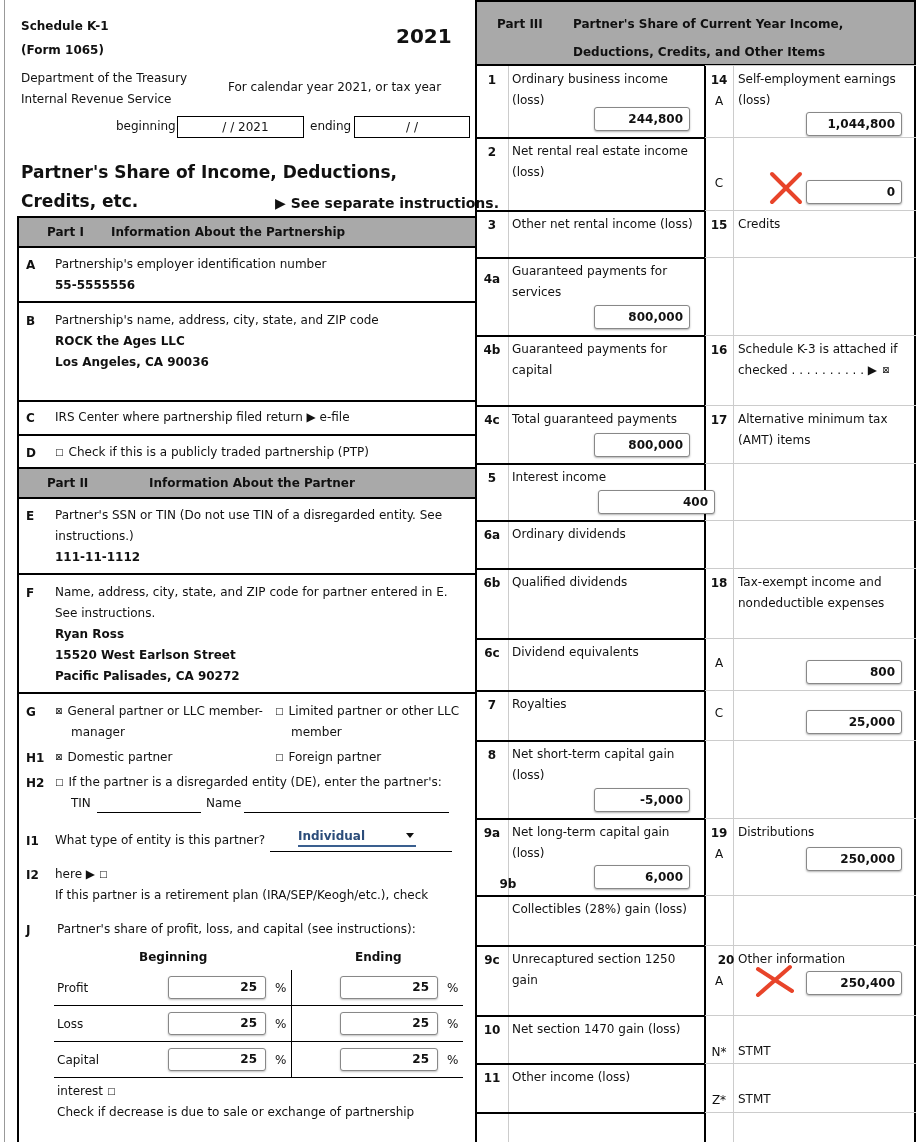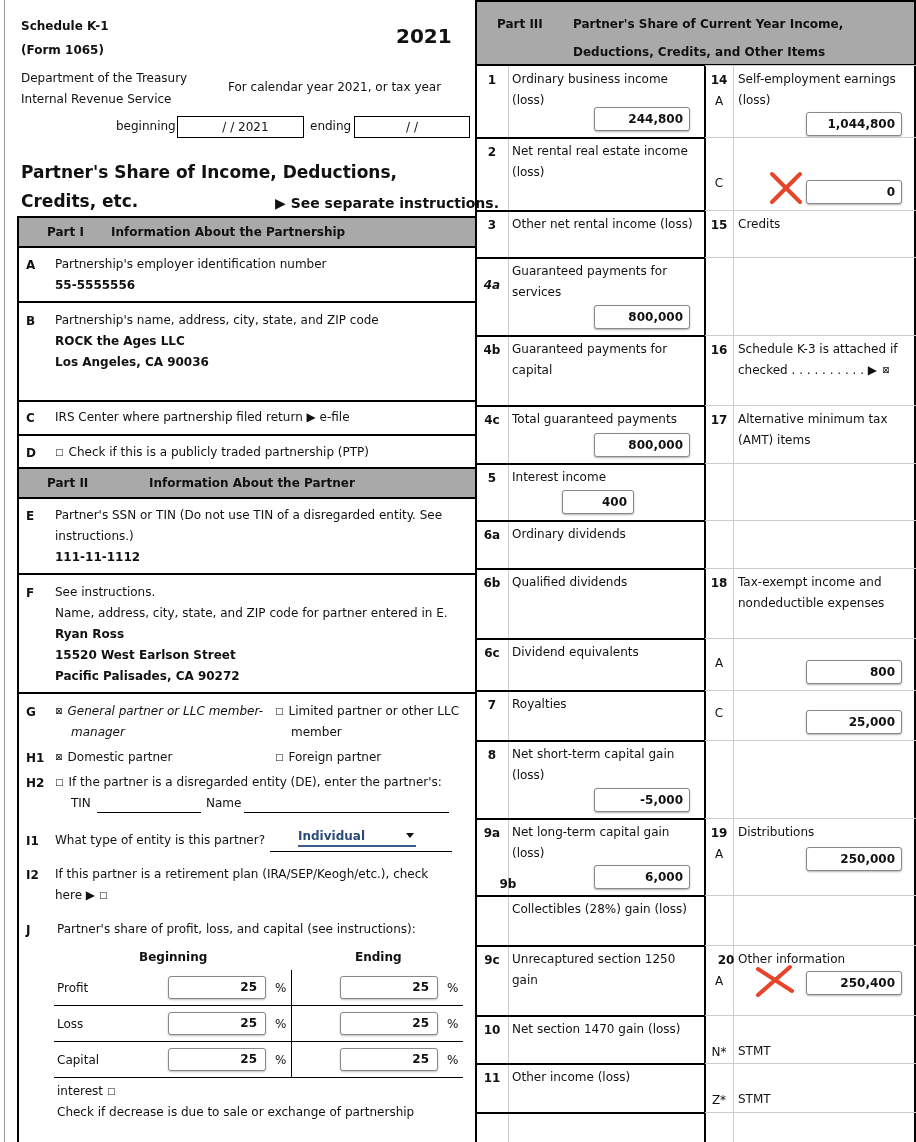--- a/index.html
+++ b/index.html
@@ -106,30 +106,30 @@
 <div class="letter" style="top:509px;">E</div>
 <div class="ltxt" style="top:505px;">
   <div>Partner's SSN or TIN (Do not use TIN of a disregarded entity. See</div>
   <div>instructions.)</div>
   <div class="b">111-11-1112</div>
 </div>
 <div class="hline" style="top:573px;"></div>
 
 <div class="letter" style="top:586px;">F</div>
 <div class="ltxt" style="top:582px;">
+  <div>Name, address, city, state, and ZIP code for partner entered in E.</div>
   <div>See instructions.</div>
-  <div>Name, address, city, state, and ZIP code for partner entered in E.</div>
   <div class="b">Ryan Ross</div>
   <div class="b">15520 West Earlson Street</div>
   <div class="b">Pacific Palisades, CA 90272</div>
 </div>
 <div class="hline" style="top:692px;"></div>
 
 <div class="letter" style="top:705px;">G</div>
-<div class="ltxt" style="top:701px;width:230px;font-style:italic;">
+<div class="ltxt" style="top:701px;width:230px;">
   <div><span class="chk">⊠</span><span>General partner or LLC member-</span></div>
   <div style="padding-left:16px;">manager</div>
 </div>
 <div class="ltxt" style="left:275px;top:701px;">
   <div><span class="chk">□</span><span>Limited partner or other LLC</span></div>
   <div style="padding-left:16px;">member</div>
 </div>
 
 <div class="letter" style="top:751px;">H1</div>
 <div class="ltxt" style="top:747px;">
@@ -151,22 +151,22 @@
 <div class="letter" style="top:834px;">I1</div>
 <div class="ltxt" style="top:830px;">What type of entity is this partner?</div>
 <div class="sel">
   <span>Individual</span>
   <span class="caret"></span>
 </div>
 <div class="uline" style="left:270px;top:851px;width:182px;"></div>
 
 <div class="letter" style="top:868px;text-align:right;">I2</div>
 <div class="ltxt" style="top:864px;">
+  <div><span>here ▶</span> <span class="chk">□</span></div>
   <div>If this partner is a retirement plan (IRA/SEP/Keogh/etc.), check</div>
-  <div><span>here ▶</span> <span class="chk">□</span></div>
 </div>
 
 <div class="letter" style="top:923px;">J</div>
 <div class="ltxt" style="left:57px;top:919px;">Partner's share of profit, loss, and capital (see instructions):</div>
 <div class="abs b" style="left:139px;top:950px;">Beginning</div>
 <div class="abs b" style="left:355px;top:950px;">Ending</div>
 <div class="vline" style="left:291px;top:970px;height:107px;border-left:1px solid #000;"></div>
 
 <div class="abs" style="left:57px;top:981px;">Profit</div>
 <div class="pctbox" style="left:168px;top:976px;">25</div>
@@ -216,21 +216,21 @@
     <div class="rtxt" style="left:512px;top:141px;">
       <div>Net rental real estate income</div>
       <div>(loss)</div>
     </div>
     <div class="rcell-line" style="left:475px;top:210px;width:230px;border-top:2px solid #000;"></div>
     <div class="num" style="left:480px;width:24px;top:218px;">3</div>
     <div class="rtxt" style="left:512px;top:214px;">
       <div>Other net rental income (loss)</div>
     </div>
     <div class="rcell-line" style="left:475px;top:257px;width:230px;border-top:2px solid #000;"></div>
-    <div class="num" style="left:480px;width:24px;top:278px;font-style:italic;">4a</div>
+    <div class="num" style="left:480px;width:24px;top:272px;">4a</div>
     <div class="rtxt" style="left:512px;top:261px;">
       <div>Guaranteed payments for</div>
       <div>services</div>
     </div>
     <div class="amt" style="left:594px;width:96px;top:305px;">800,000</div>
     <div class="rcell-line" style="left:475px;top:335px;width:230px;border-top:2px solid #000;"></div>
     <div class="num" style="left:480px;width:24px;top:343px;">4b</div>
     <div class="rtxt" style="left:512px;top:339px;">
       <div>Guaranteed payments for</div>
       <div>capital</div>
@@ -239,21 +239,21 @@
     <div class="num" style="left:480px;width:24px;top:413px;">4c</div>
     <div class="rtxt" style="left:512px;top:409px;">
       <div>Total guaranteed payments</div>
     </div>
     <div class="amt" style="left:594px;width:96px;top:433px;">800,000</div>
     <div class="rcell-line" style="left:475px;top:463px;width:230px;border-top:2px solid #000;"></div>
     <div class="num" style="left:480px;width:24px;top:471px;">5</div>
     <div class="rtxt" style="left:512px;top:467px;">
       <div>Interest income</div>
     </div>
-    <div class="amt" style="left:562px;width:72px;top:490px;">400</div>
+    <div class="amt" style="left:598px;width:117px;top:490px;">400</div>
     <div class="rcell-line" style="left:475px;top:520px;width:230px;border-top:2px solid #000;"></div>
     <div class="num" style="left:480px;width:24px;top:528px;">6a</div>
     <div class="rtxt" style="left:512px;top:524px;">
       <div>Ordinary dividends</div>
     </div>
     <div class="rcell-line" style="left:475px;top:568px;width:230px;border-top:2px solid #000;"></div>
     <div class="num" style="left:480px;width:24px;top:576px;">6b</div>
     <div class="rtxt" style="left:512px;top:572px;">
       <div>Qualified dividends</div>
     </div>

